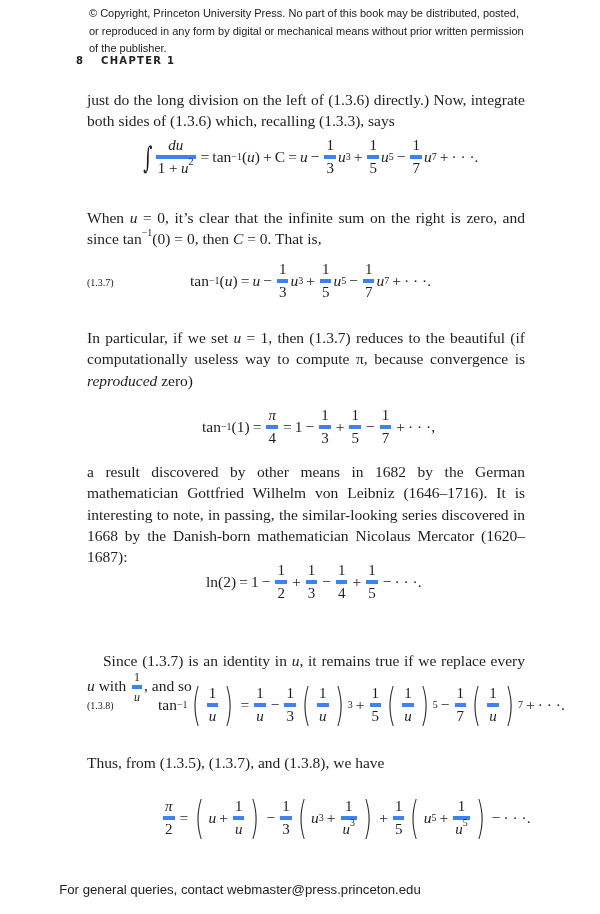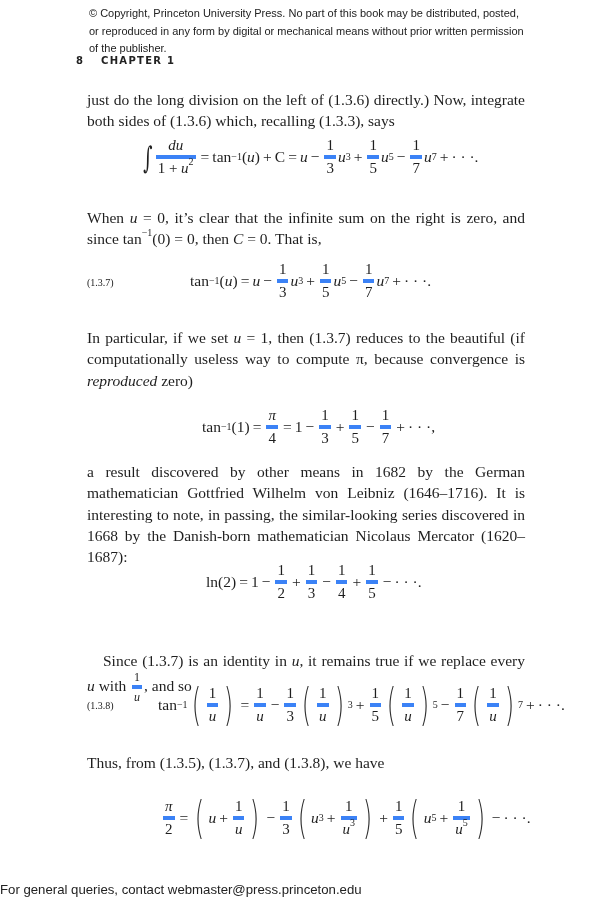--- a/index.html
+++ b/index.html
@@ -14,21 +14,21 @@
   i.v { font-style:italic; }
   .frac { display:inline-flex; flex-direction:column; align-items:center; vertical-align:middle; margin:0 2px; line-height:1; }
   .frac .n { padding:0 2px 2px 2px; font-size:15px;text-align:center; }
   .frac .d { padding:2px 2px 0 2px; border-top:4px solid #3b82f6; font-size:15px; }
   .frac.small .n, .frac.small .d { font-size:12px; }
   sup { font-size:10px; vertical-align:8px; line-height:0; }
   .eqno { position:absolute; left:87px; font-family:"Liberation Serif", serif; font-size:10px; }
   .integral { font-size:30px; font-family:"DejaVu Serif", serif; font-weight:200; transform:scaleX(0.6); display:inline-block; margin-right:-2px; }
   .paren { font-size:44px; font-weight:100; font-family:"DejaVu Sans", sans-serif; transform:scaleX(0.55); display:inline-block; line-height:1; color:#333; }
   .op { margin:0 3px; }
-  .footer { position:absolute; left:0; width:480px; top:882px; font-family:"Liberation Sans", sans-serif; font-size:13.2px; color:#222; }
+  .footer { position:absolute; left:0; width:480px; top:882px; text-align:center; font-family:"Liberation Sans", sans-serif; font-size:13.2px; color:#222; }
 </style>
 </head>
 <body>
 
 <div class="copyright">© Copyright, Princeton University Press. No part of this book may be distributed, posted, or reproduced in any form by digital or mechanical means without prior written permission of the publisher.</div>
 <div class="runhead">
   <span class="pg">8</span>
   <span>CHAPTER 1</span>
 </div>
 

